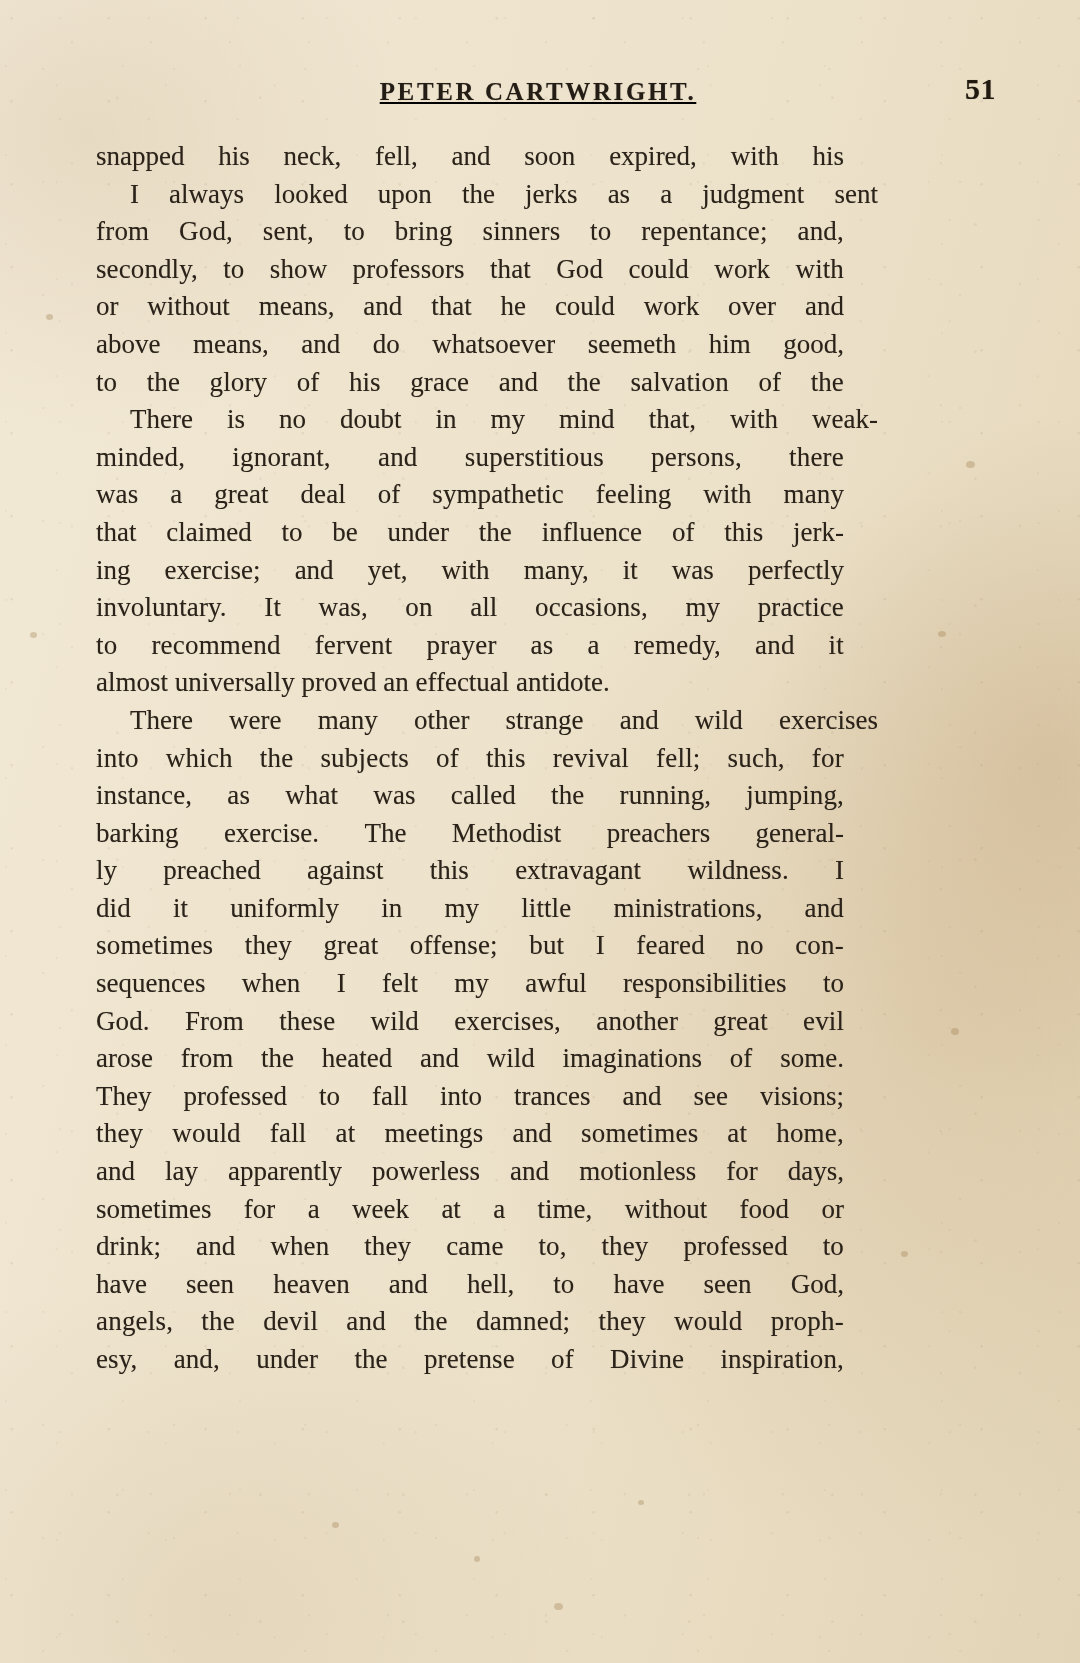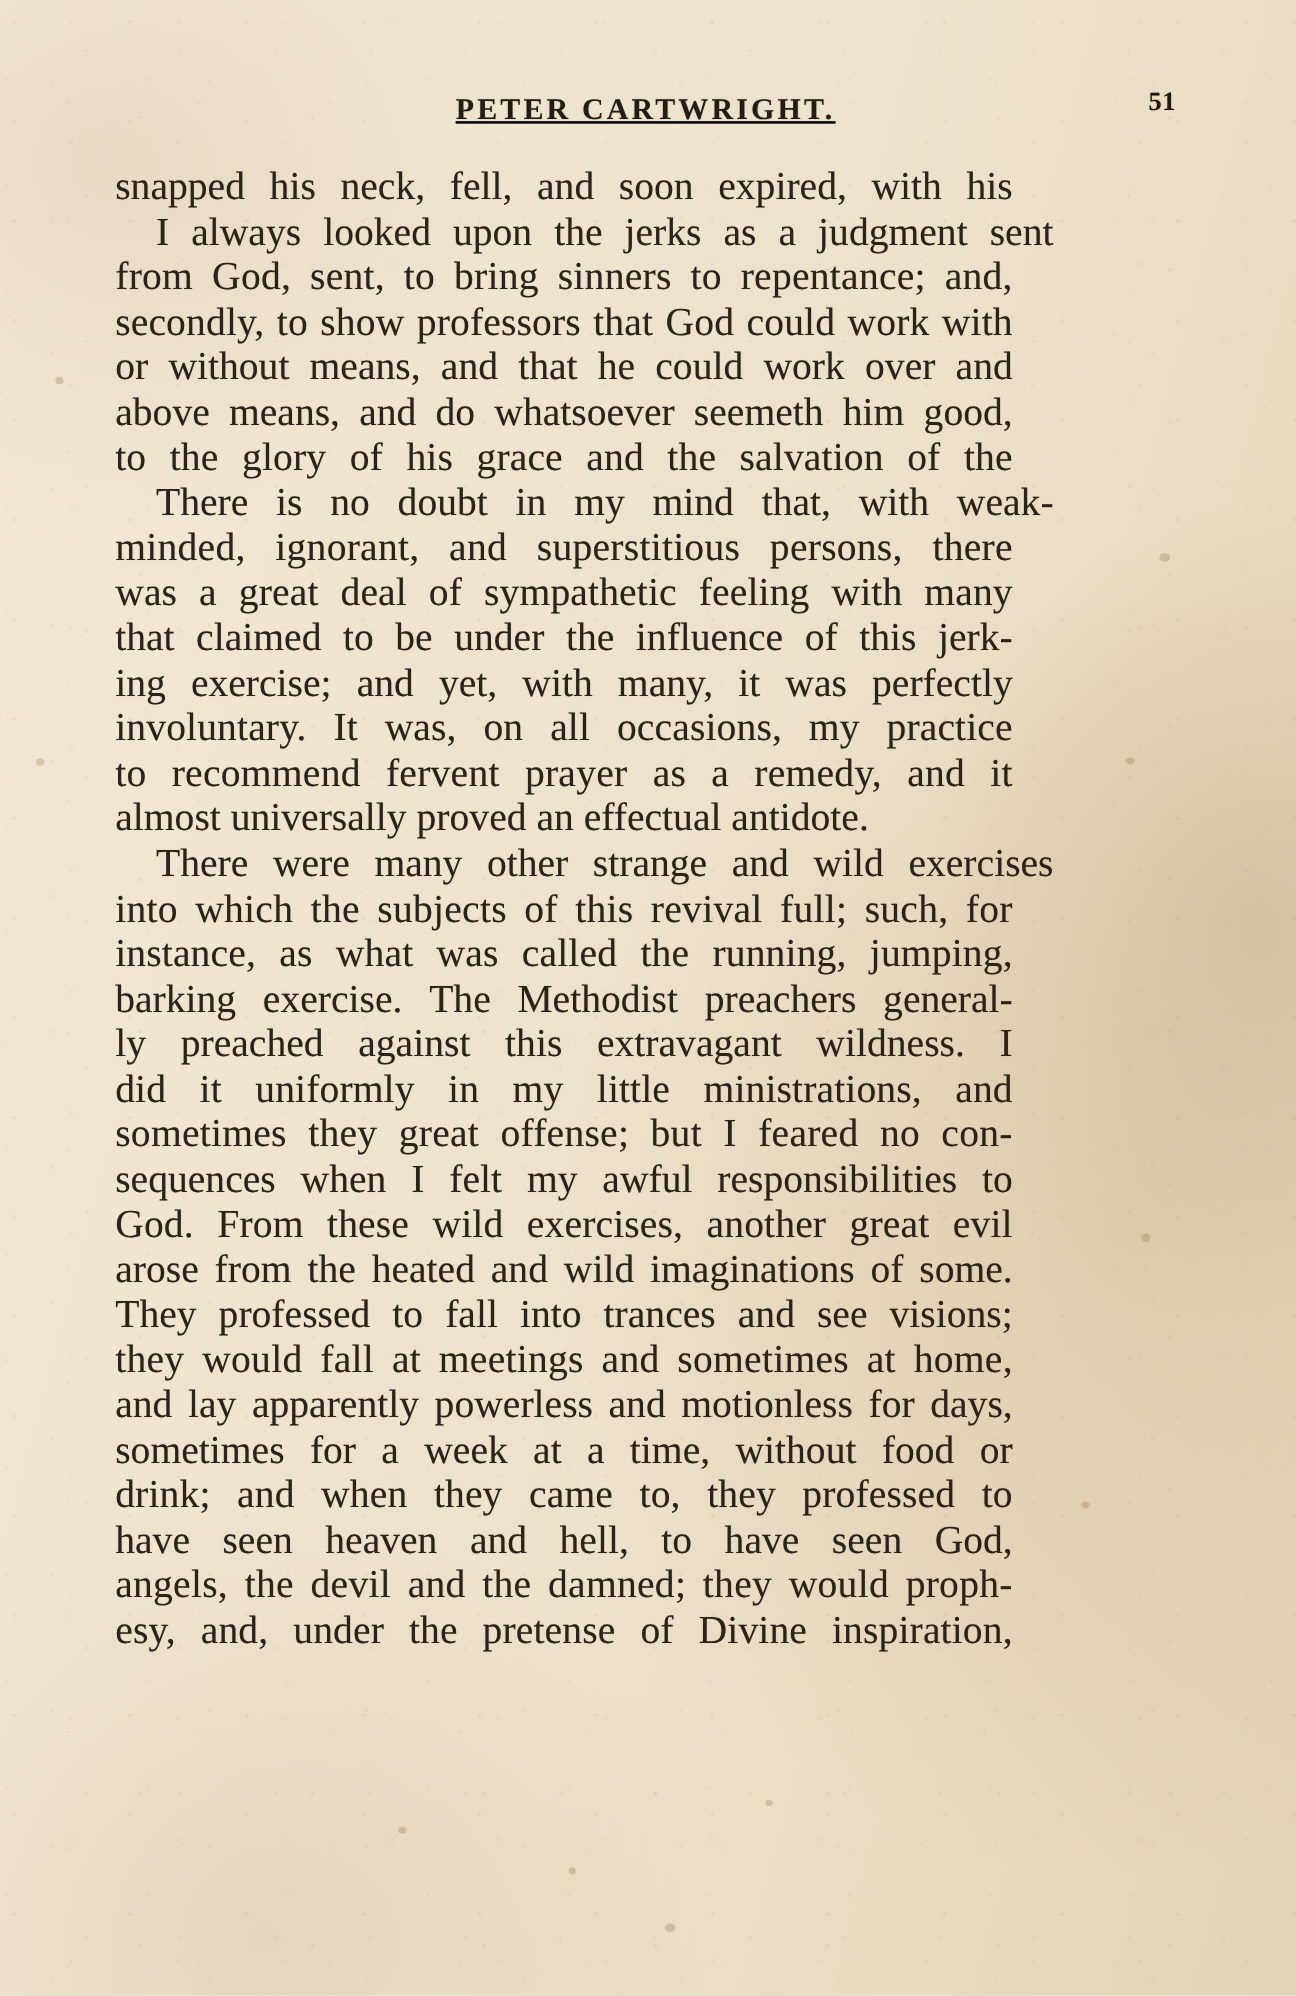--- a/index.html
+++ b/index.html
@@ -70,40 +70,40 @@
     font-size: 25px;
     letter-spacing: 2.6px;
     color: #241d16;
     font-weight: 700;
     white-space: nowrap;
     text-shadow: 0 0 1px rgba(40,30,20,.32);
     transform: translateX(-8px);
   }
   .folio {
     position: absolute;
-    right: 16px;
+    right: 0;
     top: -6px;
-    font-size: 22px;
+    font-size: 30px;
     font-weight: 700;
     color: #20190f;
     letter-spacing: 0.5px;
     text-shadow: 0 0 1px rgba(40,30,20,.35);
   }
 
   
   .textblock {
     position: absolute;
     left: 96px;
     top: 138px;
     width: 748px;
   }
   .line {
     position: relative;
     height: 37.6px;
-    font-size: 33px;
+    font-size: 27px;
     line-height: 37.6px;
     color: #2b231a;
     white-space: nowrap;
     text-shadow: 0 0 .8px rgba(45,35,22,.30);
   }
   .just {
     display: flex;
     justify-content: space-between;
     width: 748px;
   }
@@ -346,21 +346,21 @@
         </div>
         <div class="line">
           <span class="just">
             <span class="w">into</span>
             <span class="w">which</span>
             <span class="w">the</span>
             <span class="w">subjects</span>
             <span class="w">of</span>
             <span class="w">this</span>
             <span class="w">revival</span>
-            <span class="w">full;</span>
+            <span class="w">fell;</span>
             <span class="w">such,</span>
             <span class="w">for</span>
           </span>
         </div>
         <div class="line">
           <span class="just">
             <span class="w">instance,</span>
             <span class="w">as</span>
             <span class="w">what</span>
             <span class="w">was</span>

